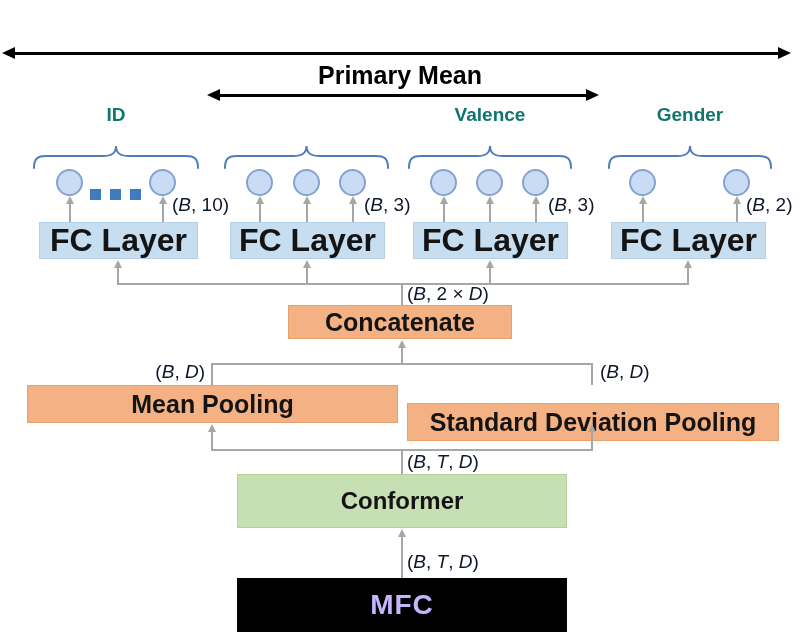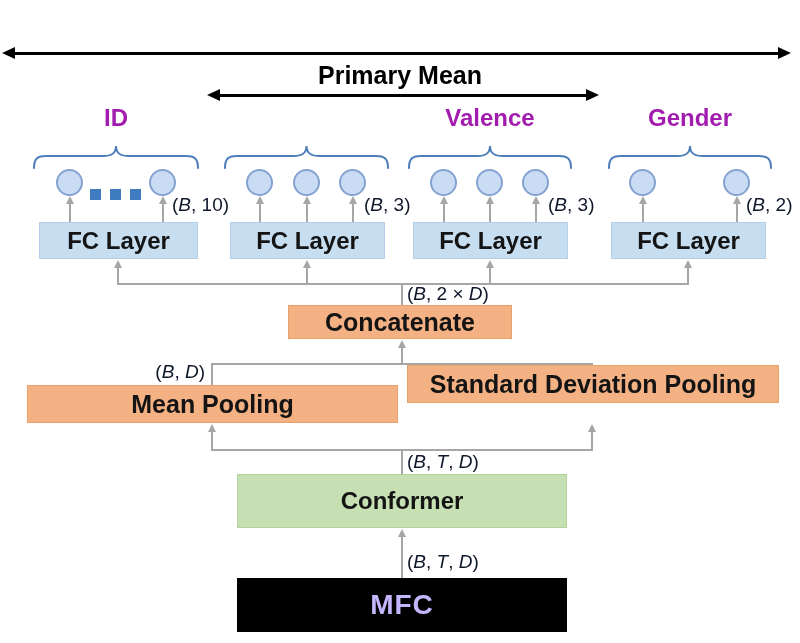--- a/index.html
+++ b/index.html
@@ -12,36 +12,36 @@
     font-size:25px;font-weight:bold;color:#000;
   }
   
   .dblarrow{position:absolute;height:3px;background:var(--arrow-black);}
   .dblarrow::before{content:"";position:absolute;left:-12px;top:-5px;
     border-top:6.5px solid transparent;border-bottom:6.5px solid transparent;
     border-right:13px solid var(--arrow-black);}
   .dblarrow::after{content:"";position:absolute;right:-12px;top:-5px;
     border-top:6.5px solid transparent;border-bottom:6.5px solid transparent;
     border-left:13px solid var(--arrow-black);}
-  .task-label{position:absolute;text-align:center;font-size:24px;font-weight:bold;color:#a21caf;}
+  .task-label{position:absolute;text-align:center;font-size:19px;font-weight:bold;color:#0f766e;}
   .brace{position:absolute;overflow:visible;}
   .neuron{
     position:absolute;width:27px;height:27px;border-radius:50%;
     background:var(--neuron-fill);border:2px solid var(--neuron-border);box-sizing:border-box;
   }
   .dot{position:absolute;width:11px;height:11px;background:var(--dots);}
   
   .varrow{position:absolute;width:2px;background:var(--connector);}
   .varrow::before{content:"";position:absolute;top:-8px;left:-3.5px;
     border-left:4.5px solid transparent;border-right:4.5px solid transparent;
     border-bottom:8px solid var(--connector);}
   .gline{position:absolute;background:var(--connector);}
   .dim{position:absolute;font-size:19px;color:#0f172a;white-space:nowrap;}
   .box{position:absolute;box-sizing:border-box;text-align:center;font-weight:bold;color:#141414;}
-  .fc{background:var(--fc-box);border:1px solid var(--fc-border);font-size:24px;line-height:35px;}
+  .fc{background:var(--fc-box);border:1px solid var(--fc-border);font-size:32px;line-height:35px;}
   .orange{background:var(--orange-box);border:1px solid var(--orange-border);}
   .green{background:var(--green-box);border:1px solid var(--green-border);}
   .mfc{background:var(--mfc-box);color:#c4b5fd;font-size:28px;line-height:54px;}
 </style>
 </head>
 <body>
 
 <div class="canvas">
 
   <div class="dblarrow" style="left:14px;top:52px;width:765px;"></div>
@@ -109,21 +109,21 @@
   <div class="box orange" style="left:288px;top:305px;width:224px;height:34px;font-size:25px;line-height:32px;">Concatenate</div>
 
   <div class="varrow" style="left:401px;top:348px;height:17px;"></div>
   <div class="gline" style="left:211px;top:363px;width:382px;height:2px;"></div>
   <div class="gline" style="left:211px;top:364px;width:2px;height:21px;"></div>
   <div class="gline" style="left:591px;top:364px;width:2px;height:21px;"></div>
   <div class="dim" style="left:150px;top:361px;width:55px;text-align:right;">(<i>B</i>, <i>D</i>)</div>
   <div class="dim" style="left:600px;top:361px;">(<i>B</i>, <i>D</i>)</div>
 
   <div class="box orange" style="left:27px;top:385px;width:371px;height:38px;font-size:25px;line-height:36px;">Mean Pooling</div>
-  <div class="box orange" style="left:407px;top:365px;width:372px;height:38px;font-size:25px;line-height:36px;">Standard Deviation Pooling</div>
+  <div class="box orange" style="left:407px;top:403px;width:372px;height:38px;font-size:25px;line-height:36px;">Standard Deviation Pooling</div>
 
   <div class="varrow" style="left:211px;top:432px;height:19px;"></div>
   <div class="varrow" style="left:591px;top:432px;height:19px;"></div>
   <div class="gline" style="left:211px;top:449px;width:382px;height:2px;"></div>
   <div class="gline" style="left:401px;top:450px;width:2px;height:24px;"></div>
   <div class="dim" style="left:407px;top:451px;">(<i>B</i>, <i>T</i>, <i>D</i>)</div>
 
   <div class="box green" style="left:237px;top:474px;width:330px;height:54px;font-size:24px;line-height:52px;">Conformer</div>
 
   <div class="varrow" style="left:401px;top:537px;height:41px;"></div>

